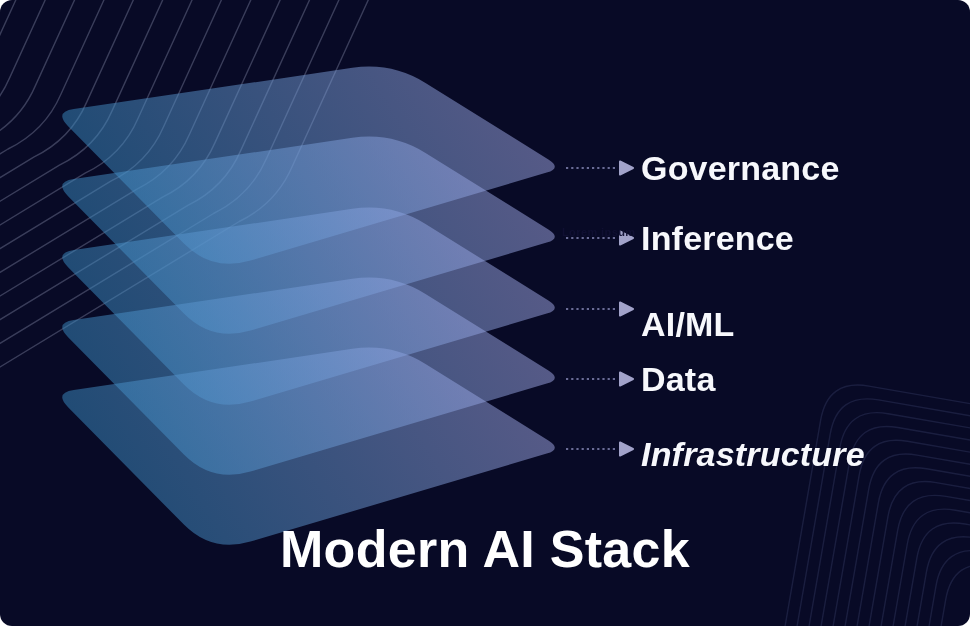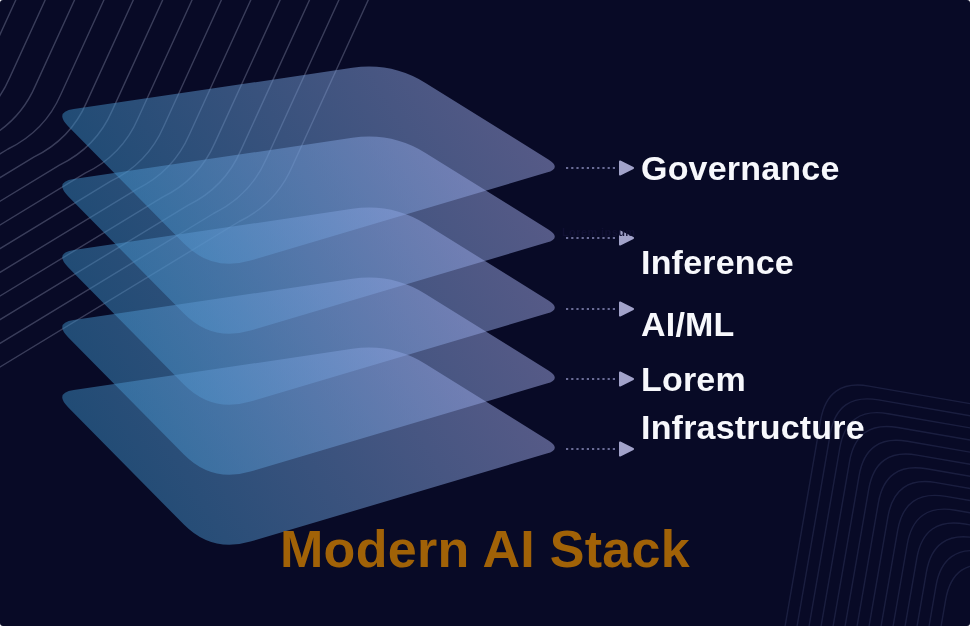--- a/index.html
+++ b/index.html
@@ -1,21 +1,21 @@
 <!DOCTYPE html>
 <html><head>
 <meta charset="utf-8">
 <style>
   html,body{margin:0;padding:0;background:#ffffff;}
   body{font-family:"Liberation Sans", sans-serif; -webkit-font-smoothing:antialiased;}
   .card{
     position:relative;
     width:970px;height:626px;
     background:#080a26;
-    border-radius:3px;
+    border-radius:12px;
     overflow:hidden;
   }
   .stack-svg{position:absolute;left:0;top:0;width:970px;height:626px;display:block;}
   .layer-label{
     position:absolute;
     left:641px;
     height:44px;line-height:44px;
     font-size:34px;font-weight:700;
     color:#f7f8fc;
     letter-spacing:0.2px;
@@ -97,22 +97,22 @@
         <path d="M 620 302.5 L 633 309 L 620 315.5 Z" fill="#a2a3ca" stroke="#a2a3ca" stroke-width="2" stroke-linejoin="round"></path>
         <line x1="566" y1="379" x2="618" y2="379" stroke="#6a6c96" stroke-width="2.2" stroke-dasharray="2.2 3"></line>
         <path d="M 620 372.5 L 633 379 L 620 385.5 Z" fill="#a2a3ca" stroke="#a2a3ca" stroke-width="2" stroke-linejoin="round"></path>
         <line x1="566" y1="449" x2="618" y2="449" stroke="#6a6c96" stroke-width="2.2" stroke-dasharray="2.2 3"></line>
         <path d="M 620 442.5 L 633 449 L 620 455.5 Z" fill="#a2a3ca" stroke="#a2a3ca" stroke-width="2" stroke-linejoin="round"></path>
       </g>
   </svg>
 
   <div id="labels">
       <div class="layer-label" style="top: 146px;">Governance</div>
-      <div class="layer-label" style="top: 216px; margin-top: 24px;">Inference</div>
+      <div class="layer-label" style="top: 216px;">Inference</div>
       <div class="layer-label" style="top: 302px;">AI/ML</div>
-      <div class="layer-label" style="top: 357px;">Lorem</div>
-      <div class="layer-label" style="top: 405px;">Infrastructure</div>
+      <div class="layer-label" style="top: 357px;">Data</div>
+      <div class="layer-label" style="top: 432px; font-style: italic;">Infrastructure</div>
     </div>
 
   <div class="lorem-artifact">Lorem ipsum</div>
 
-  <div class="diagram-title" style="color: #a16207;">Modern AI Stack</div>
+  <div class="diagram-title" style="color: #ffffff;">Modern AI Stack</div>
 </div>
 
 </body></html>

